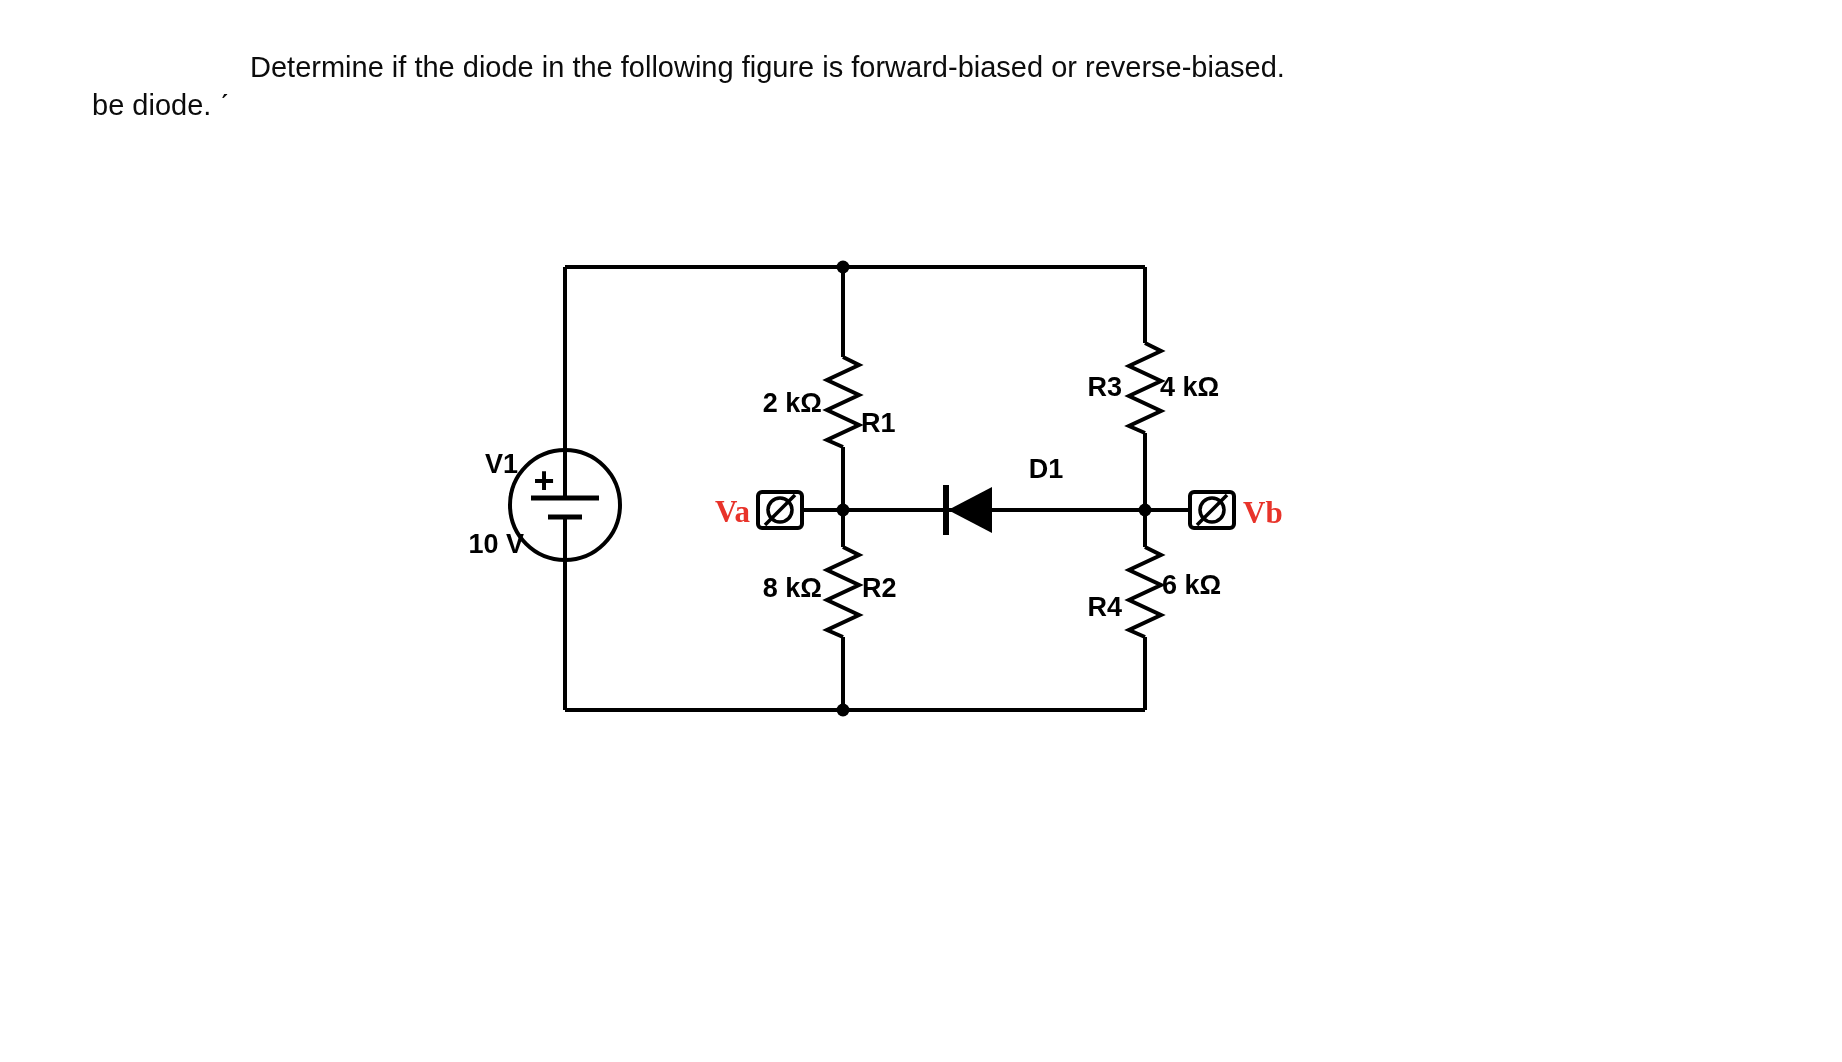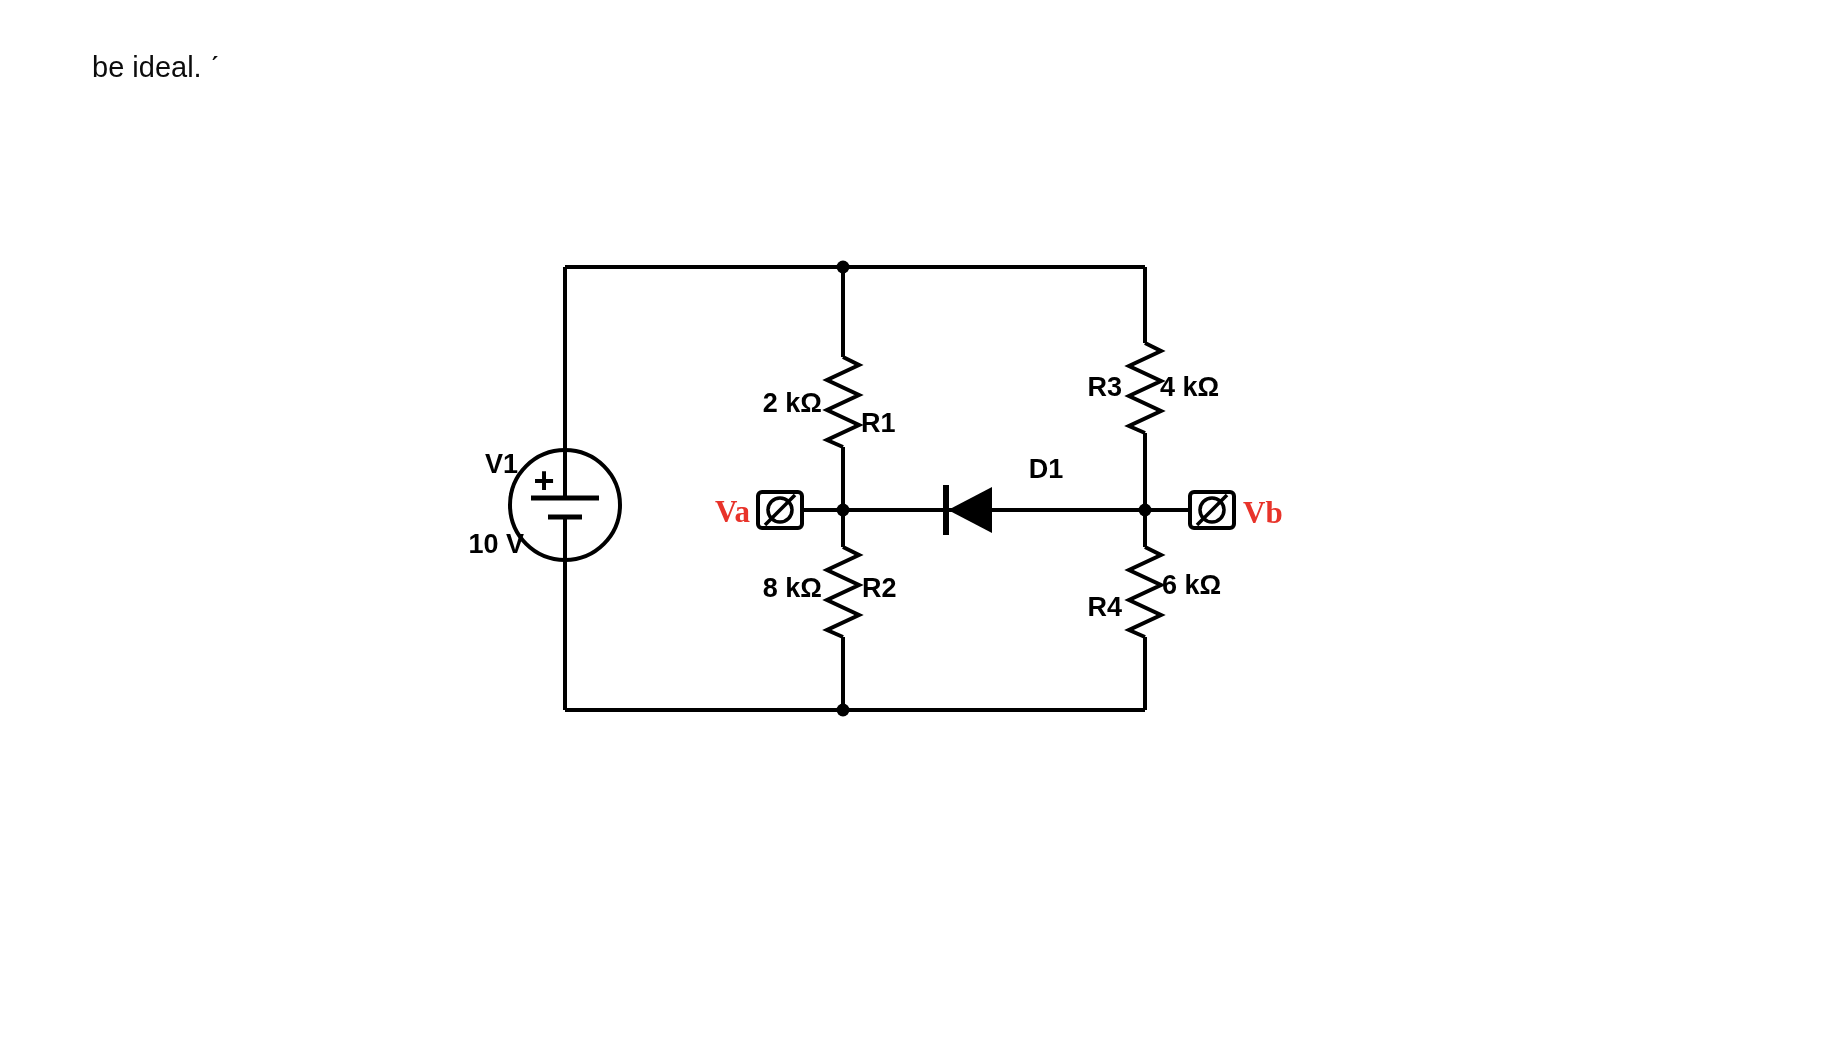--- a/index.html
+++ b/index.html
@@ -63,21 +63,22 @@
     font-size: 36px;
     fill: #000000;
   }
 </style>
 </head>
 <body>
 
 <div class="page">
 
   <div class="question">
-    <div>be ideal. ˊ</div>
+    <div class="q-indent">Determine if the diode in the following figure is forward-biased or reverse-biased.</div>
+    <div>be diode. ˊ</div>
   </div>
 
   <svg class="circuit-svg" width="1842" height="1062" viewBox="0 0 1842 1062">
 
     <line class="wire" x1="565" y1="267" x2="1145" y2="267"></line>
     <line class="wire" x1="565" y1="710" x2="1145" y2="710"></line>
     <line class="wire" x1="1145" y1="267" x2="1145" y2="343"></line>
     <line class="wire" x1="1145" y1="433" x2="1145" y2="547"></line>
     <line class="wire" x1="1145" y1="637" x2="1145" y2="710"></line>
 

